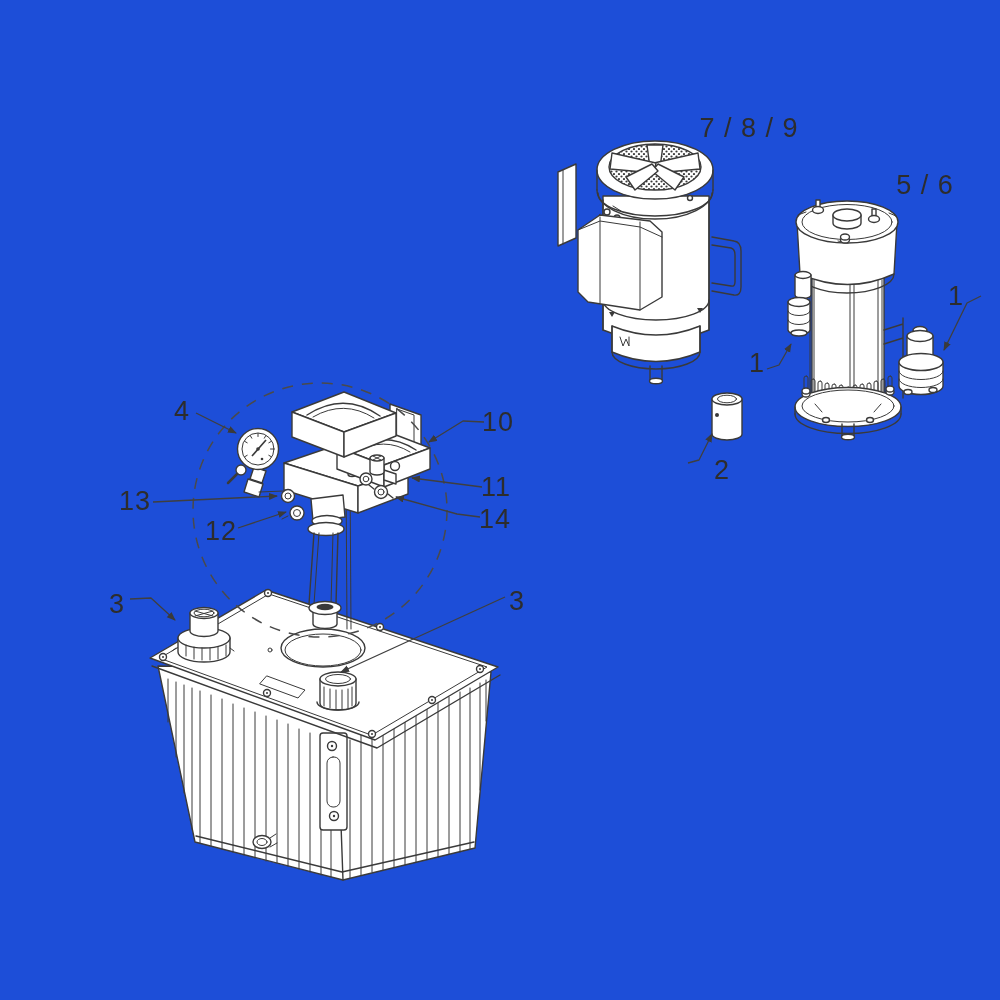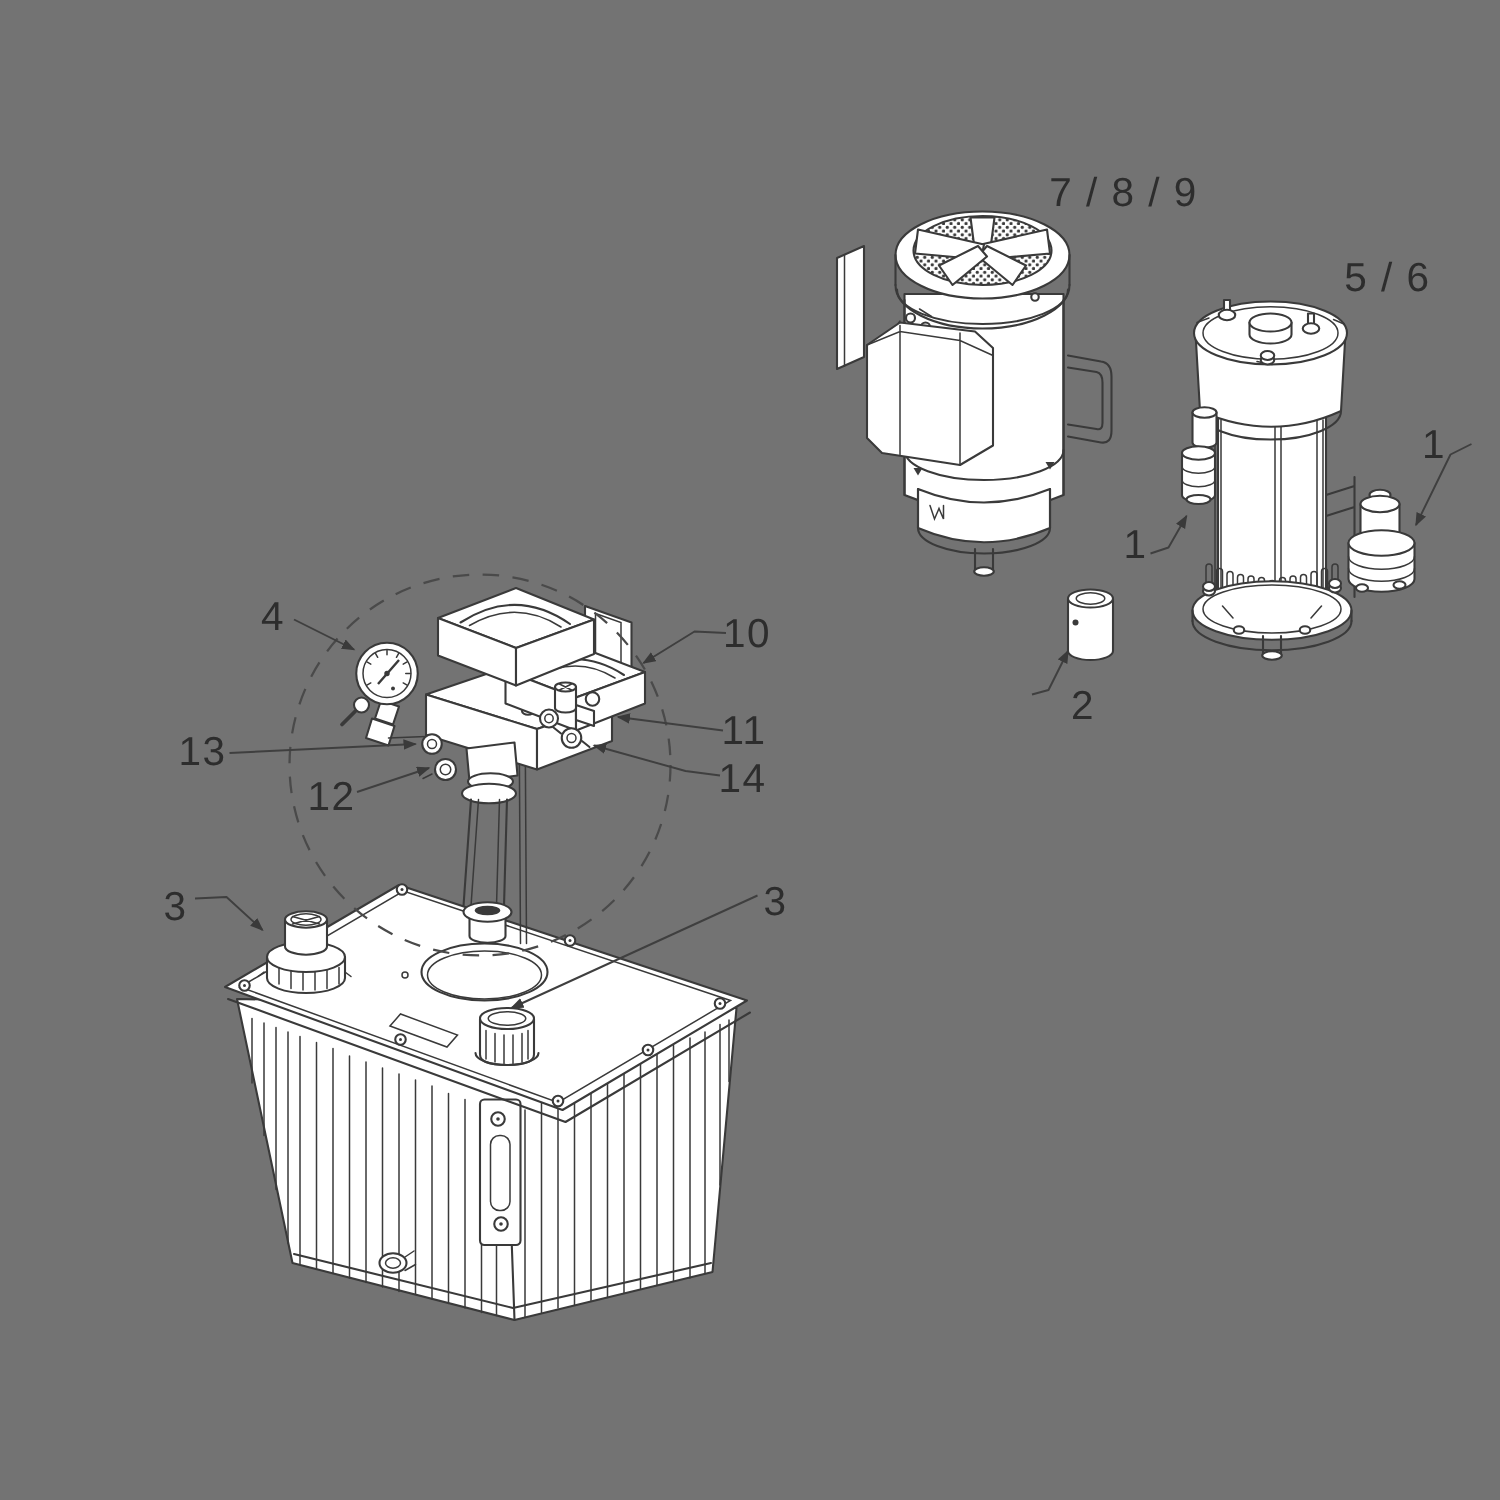--- a/index.html
+++ b/index.html
@@ -1,16 +1,16 @@
 <!DOCTYPE html>
 <html><head>
 <meta charset="utf-8">
 <style>
   html,body { margin:0; padding:0; background:#ffffff; }
-  .stage { position:relative; width:1000px; height:1000px; background:#737373; overflow:hidden; }
+  .stage { position:relative; width:1000px; height:1000px; background:#1d4ed8; overflow:hidden; }
   svg { display:block; }
   .s  { fill:none;    stroke:#3a3a3a; stroke-width:1.4; stroke-linecap:round; stroke-linejoin:round; }
   .w  { fill:#ffffff; stroke:#3a3a3a; stroke-width:1.4; stroke-linejoin:round; }
   .t  { fill:none;    stroke:#3a3a3a; stroke-width:1;   stroke-linecap:round; }
   .d  { fill:#3a3a3a; stroke:none; }
   .ld { fill:none;    stroke:#3f3f3f; stroke-width:1.3; stroke-linejoin:round; }
   .dash { fill:none;  stroke:#4a4a4a; stroke-width:1.5; stroke-dasharray:11 9; }
   .callout { font-family:"Liberation Sans",sans-serif; font-size:27px; fill:#2d2d2d;
              text-anchor:middle; letter-spacing:1px; }
 </style>

